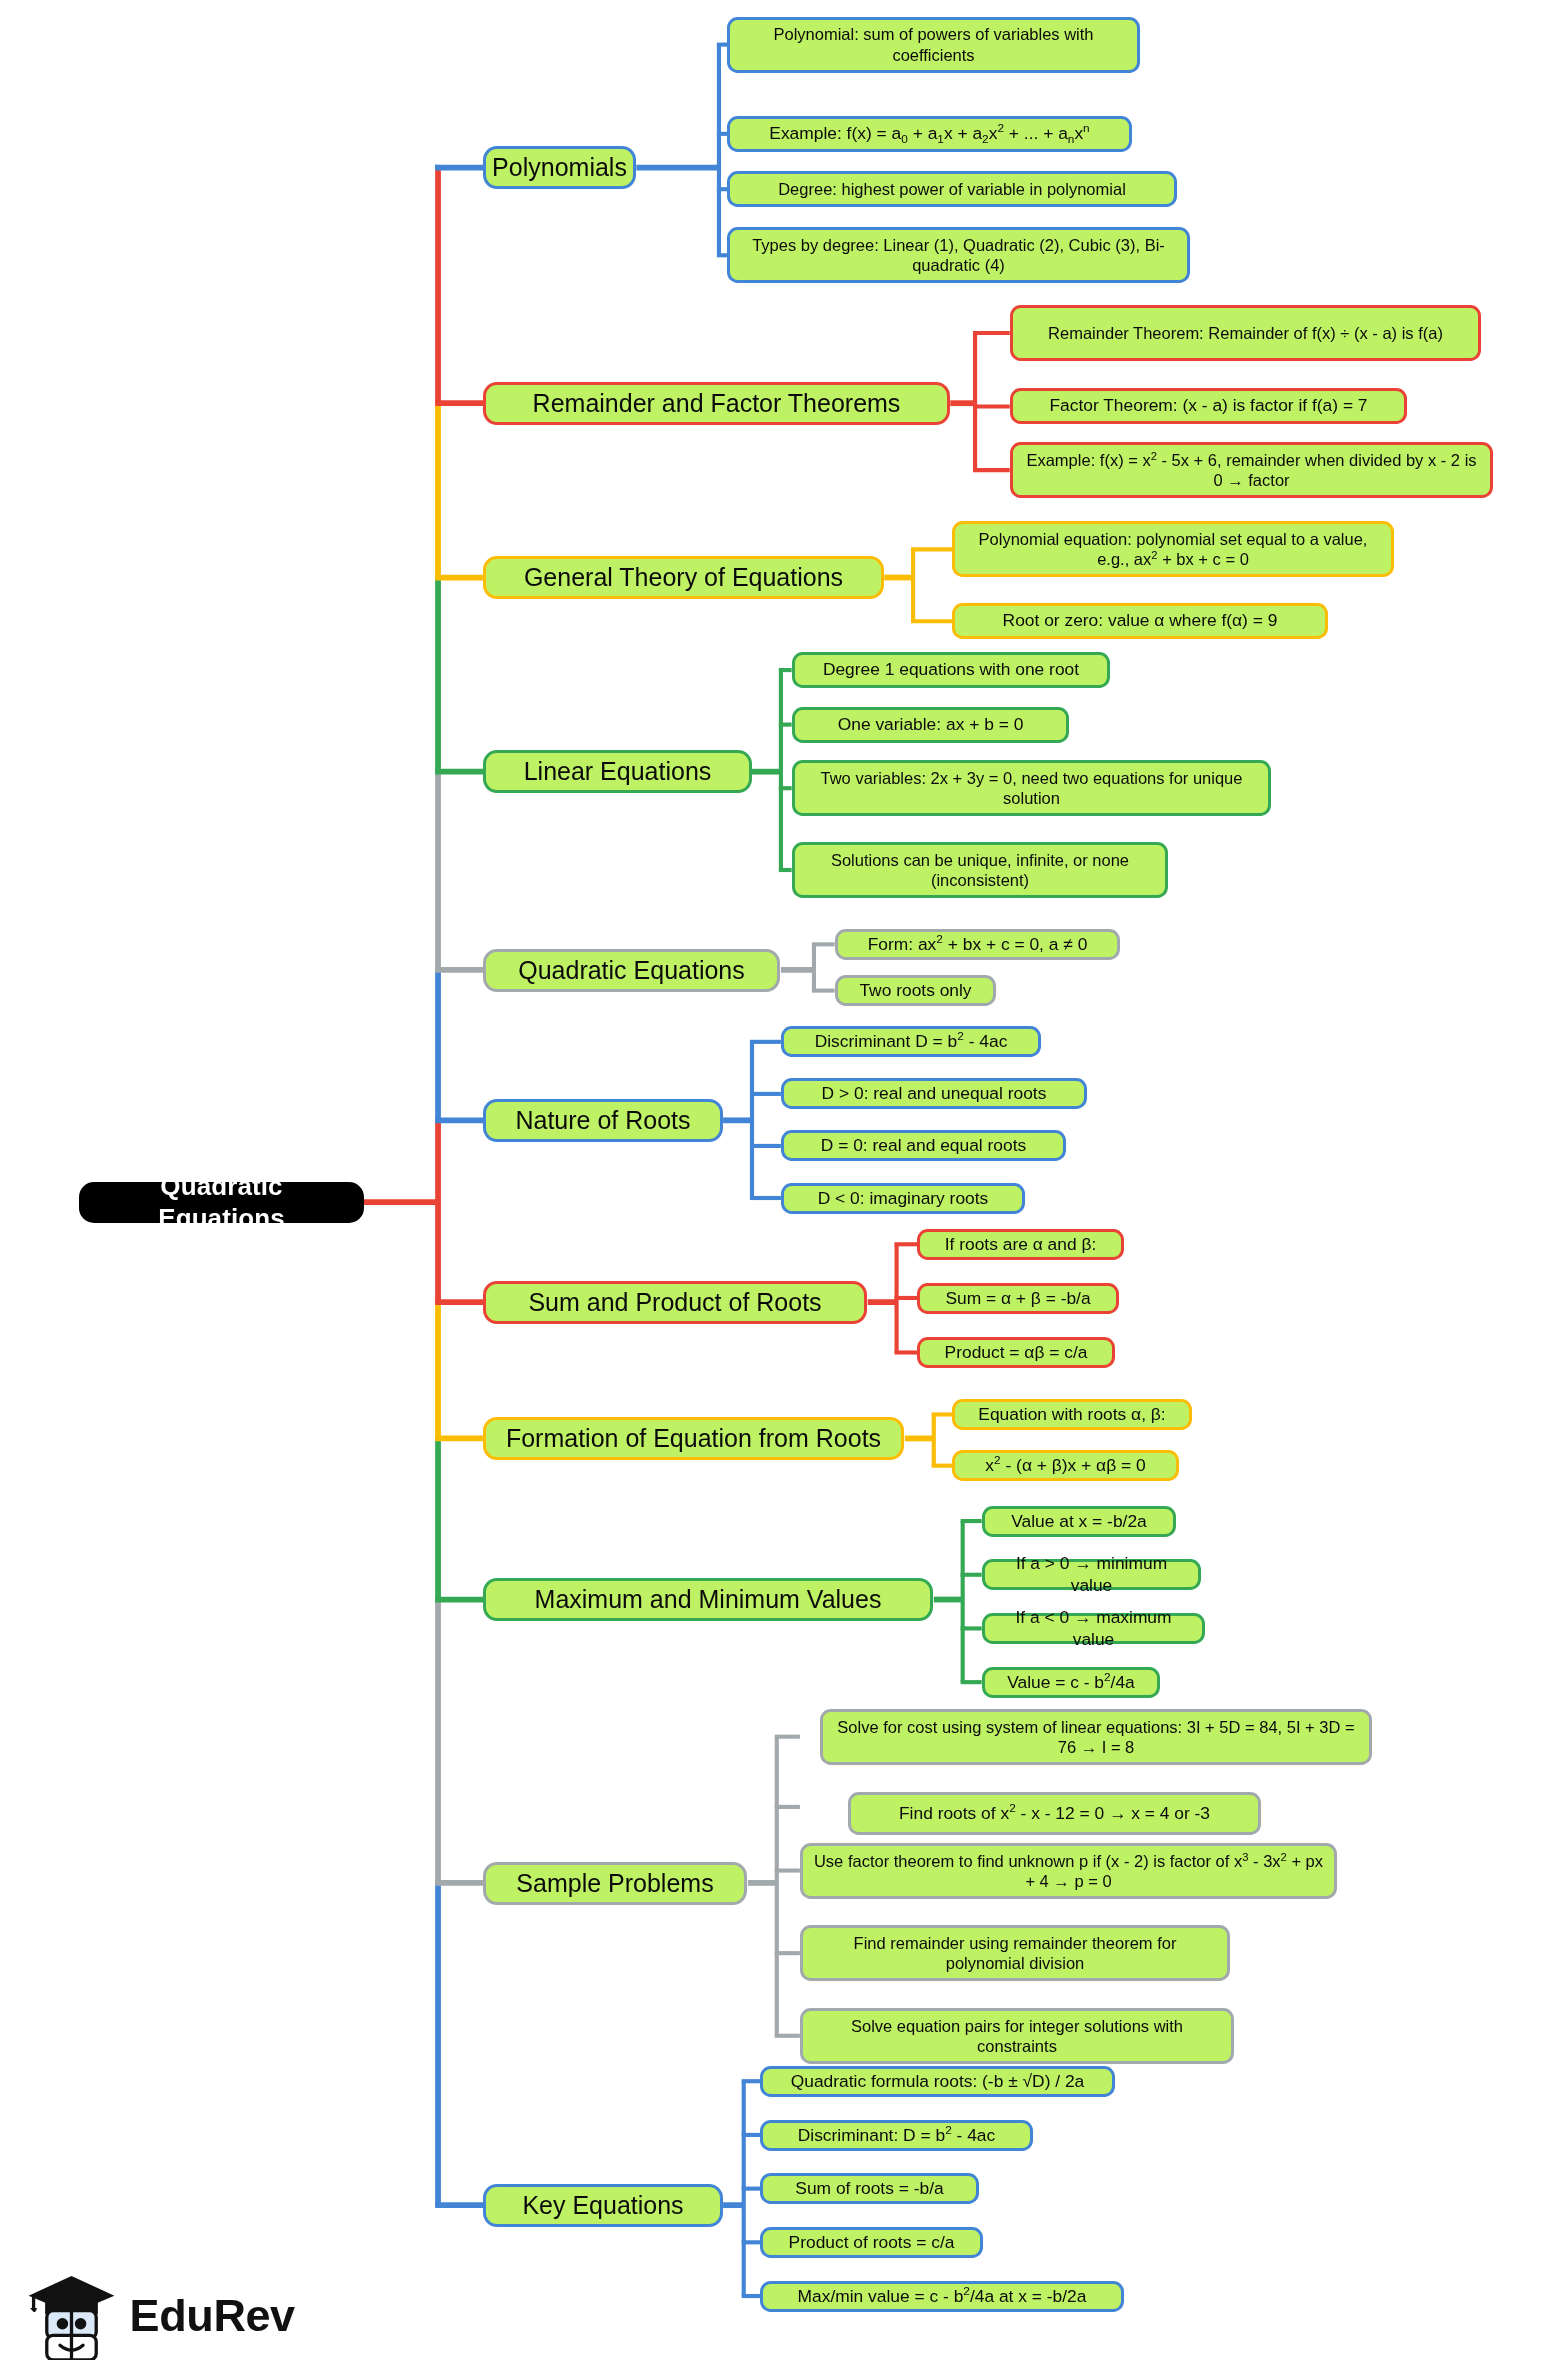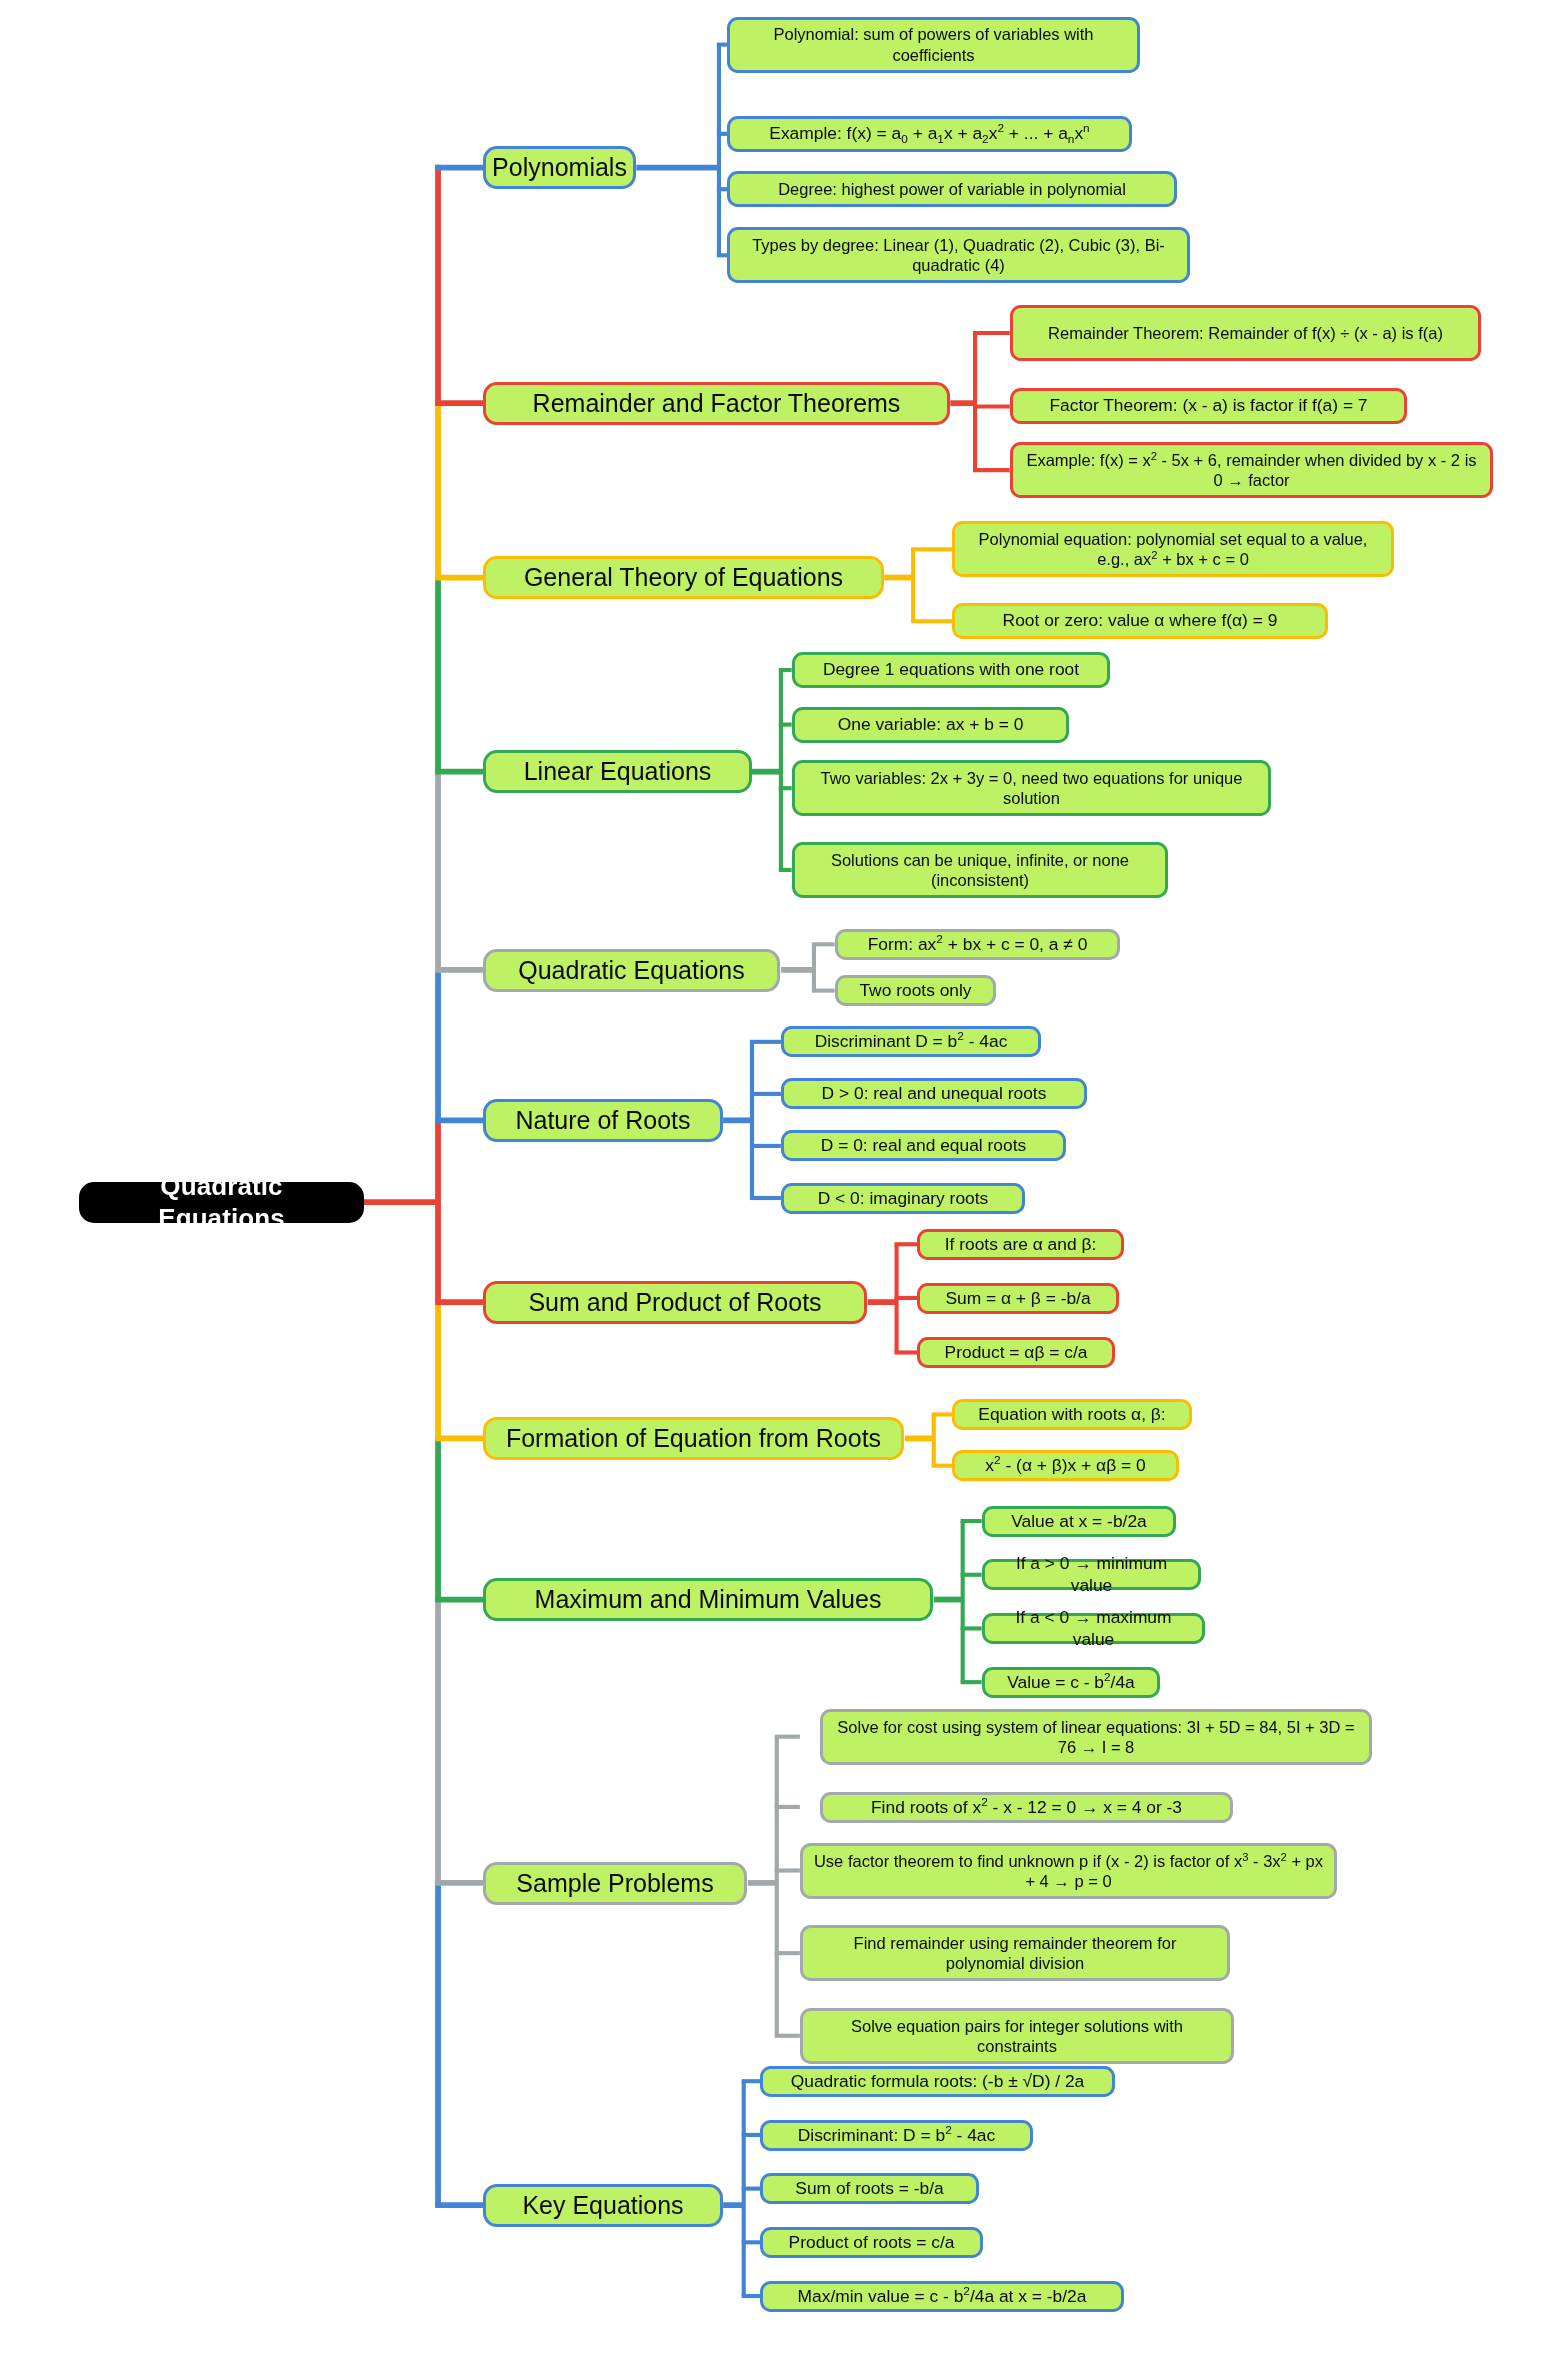--- a/index.html
+++ b/index.html
@@ -232,21 +232,21 @@
       </div>
       <div class="node lvl2 c-green" style="left: 982px; top: 1667px; width: 178px; min-height: 31px; height: 31px;">
         <span>Value = c - b<sup>2</sup>/4a</span>
       </div>
       <div class="node lvl1 c-gray" style="left: 483px; top: 1862px; width: 264px; min-height: 43px; height: 43px;">
         <span>Sample Problems</span>
       </div>
       <div class="node lvl2 small c-gray" style="left: 820px; top: 1709px; width: 552px; min-height: 56px; height: 56px;">
         <span>Solve for cost using system of linear equations: 3I + 5D = 84, 5I + 3D = 76 → I = 8</span>
       </div>
-      <div class="node lvl2 c-gray" style="left: 820px; top: 1792px; width: 413px; min-height: 31px; height: 31px;">
+      <div class="node lvl2 c-gray" style="left: 848px; top: 1792px; width: 413px; min-height: 31px; height: 43px;">
         <span>Find roots of x<sup>2</sup> - x - 12 = 0 → x = 4 or -3</span>
       </div>
       <div class="node lvl2 small c-gray" style="left: 800px; top: 1843px; width: 537px; min-height: 56px; height: 56px;">
         <span>Use factor theorem to find unknown p if (x - 2) is factor of x<sup>3</sup> - 3x<sup>2</sup> + px + 4 → p = 0</span>
       </div>
       <div class="node lvl2 small c-gray" style="left: 800px; top: 1925px; width: 430px; min-height: 56px; height: 56px;">
         <span>Find remainder using remainder theorem for polynomial division</span>
       </div>
       <div class="node lvl2 small c-gray" style="left: 800px; top: 2008px; width: 434px; min-height: 56px; height: 56px;">
         <span>Solve equation pairs for integer solutions with constraints</span>
@@ -264,15 +264,32 @@
         <span>Sum of roots = -b/a</span>
       </div>
       <div class="node lvl2 c-blue" style="left: 760px; top: 2227px; width: 223px; min-height: 31px; height: 31px;">
         <span>Product of roots = c/a</span>
       </div>
       <div class="node lvl2 c-blue" style="left: 760px; top: 2281px; width: 364px; min-height: 31px; height: 31px;">
         <span>Max/min value = c - b<sup>2</sup>/4a at x = -b/2a</span>
       </div>
     </div>
 
+  <div class="logo">
+    <div class="cap">
+      <svg viewBox="0 0 112 108" width="93" height="89" aria-hidden="true">
+        <path d="M56 6 L108 30 L56 52 L4 30 Z" fill="#111"></path>
+        <path d="M8 31 L8 45 L12 45 L12 33 Z" fill="#111"></path>
+        <path d="M6 45 q6 10 8 0 z" fill="#111"></path>
+        <path d="M24 36 L24 52 q32 16 64 0 L88 36 L56 52 Z" fill="#111"></path>
+        <rect x="26" y="48" width="60" height="34" rx="8" fill="#dbe8f7" stroke="#111" stroke-width="4"></rect>
+        <rect x="26" y="78" width="60" height="30" rx="8" fill="#fff" stroke="#111" stroke-width="4"></rect>
+        <line x1="56" y1="46" x2="56" y2="108" stroke="#111" stroke-width="4"></line>
+        <circle cx="45" cy="64" r="7" fill="#111"></circle>
+          <circle cx="67" cy="64" r="7" fill="#111"></circle>
+        <path d="M42 90 q14 12 28 0" fill="none" stroke="#111" stroke-width="4" stroke-linecap="round"></path>
+      </svg>
+    </div>
+    <div class="word">EduRev</div>
+  </div>
 
 </div>
 
 
 </body></html>

